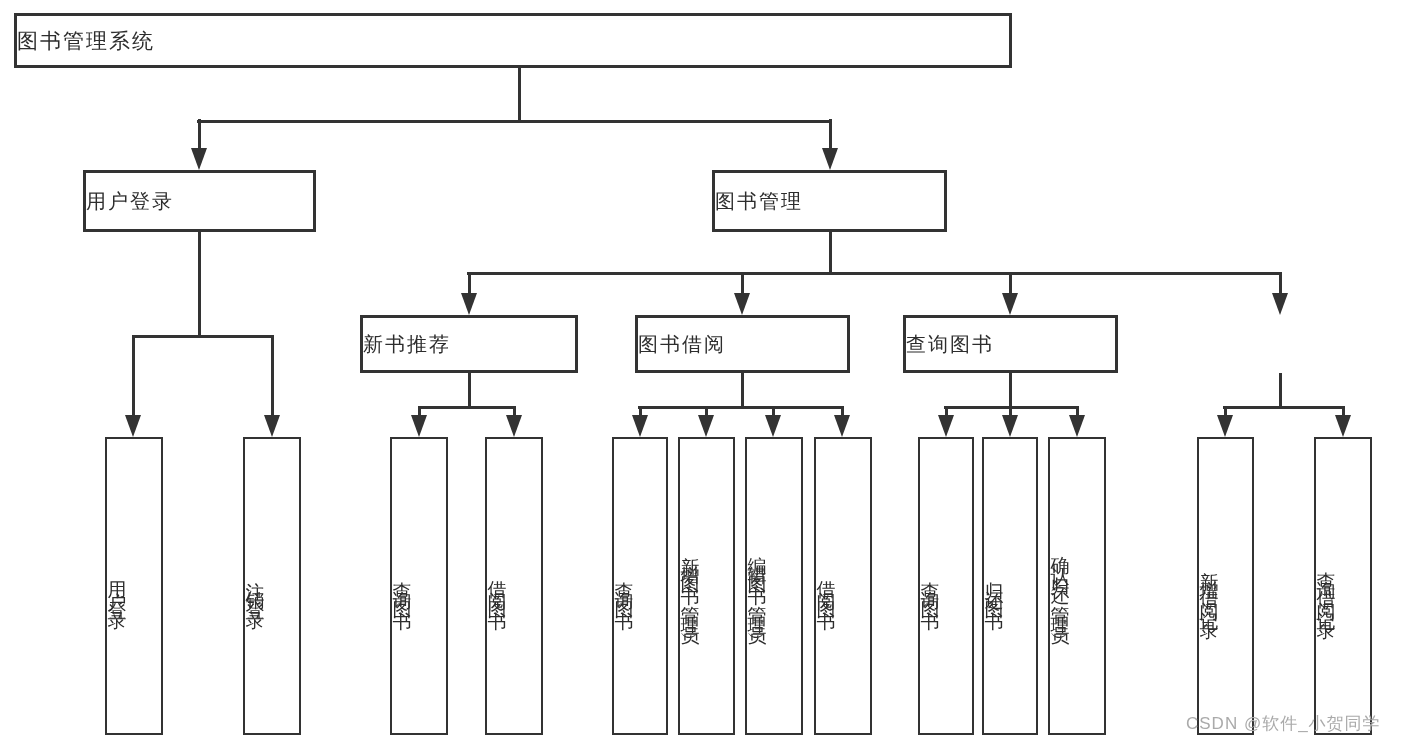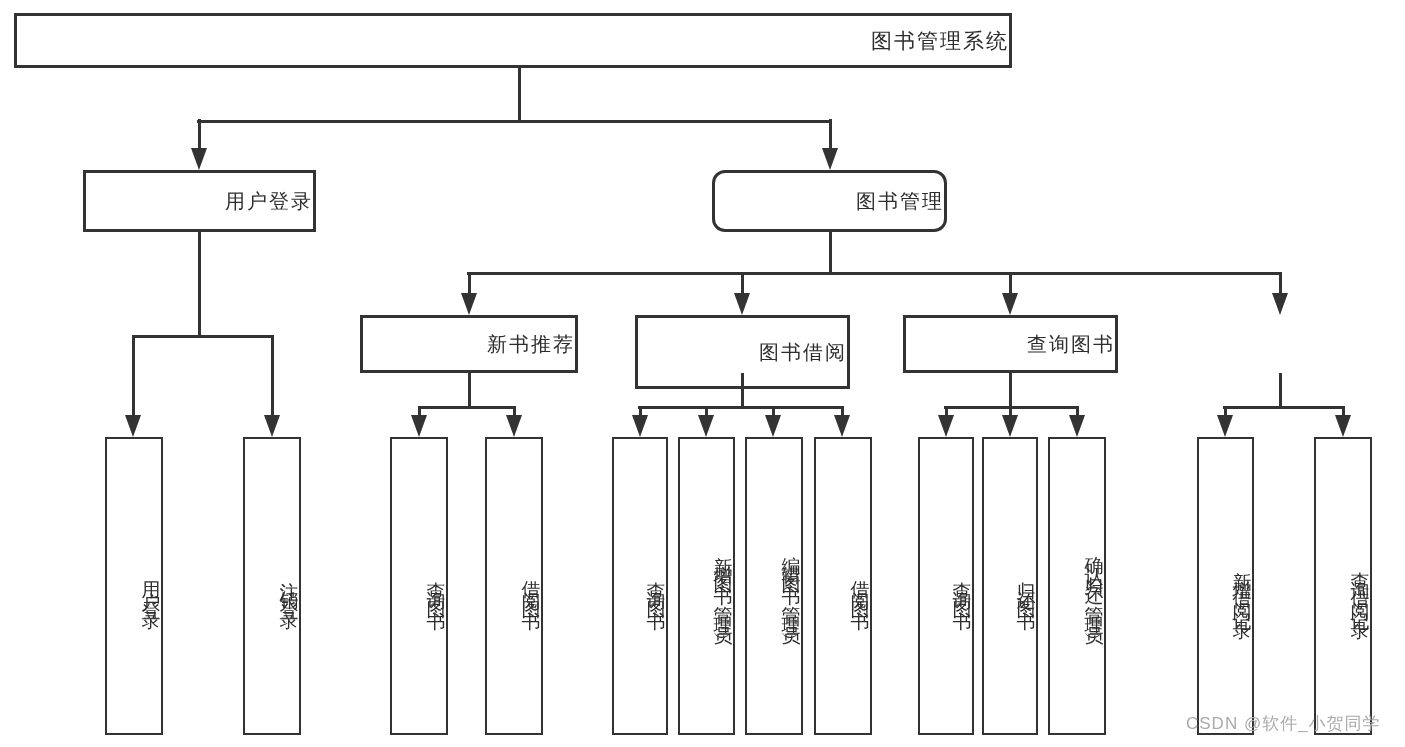--- a/index.html
+++ b/index.html
@@ -2,21 +2,21 @@
 <html><head>
 <meta charset="utf-8">
 <style>
   html,body{margin:0;padding:0;background:#ffffff;}
   .canvas{
     position:relative;width:1405px;height:747px;background:#ffffff;
     font-family:"Liberation Sans","DejaVu Sans",sans-serif;overflow:hidden;
   }
   .box{
     position:absolute;border:3px solid #333333;background:#ffffff;
-    display:flex;align-items:center;justify-content:flex-end;
+    display:flex;align-items:center;justify-content:flex-start;
     box-sizing:border-box;color:#2d2d2d;
   }
   .hlabel{font-size:20px;letter-spacing:2px;white-space:nowrap;}
   .root-label{font-size:21px;letter-spacing:2px;white-space:nowrap;}
   .leaf{top:437px;height:298px;border-width:2.5px;}
   .vtext{
     writing-mode:vertical-rl;text-orientation:mixed;
     font-size:19px;letter-spacing:10px;line-height:1.05;color:#2d2d2d;
   }
   .line{position:absolute;background:#333333;}
@@ -35,28 +35,28 @@
 
 <div class="canvas">
 
   <div class="box" style="left:14px;top:13px;width:998px;height:55px;">
     <span class="root-label">图书管理系统</span>
   </div>
 
   <div class="box" style="left:83px;top:170px;width:233px;height:62px;">
     <span class="hlabel">用户登录</span>
   </div>
-  <div class="box" style="left:712px;top:170px;width:235px;height:62px;border-radius:13px;">
+  <div class="box" style="left:712px;top:170px;width:235px;height:62px;">
     <span class="hlabel">图书管理</span>
   </div>
 
   <div class="box" style="left:360px;top:315px;width:218px;height:58px;">
     <span class="hlabel">新书推荐</span>
   </div>
-  <div class="box" style="left:635px;top:315px;width:215px;height:74px;">
+  <div class="box" style="left:635px;top:315px;width:215px;height:58px;">
     <span class="hlabel">图书借阅</span>
   </div>
   <div class="box" style="left:903px;top:315px;width:215px;height:58px;">
     <span class="hlabel">查询图书</span>
   </div>
 
   <div class="box leaf" style="left:105px;width:58px;">
     <span class="vtext">用户登录</span>
   </div>
   <div class="box leaf" style="left:243px;width:58px;">

